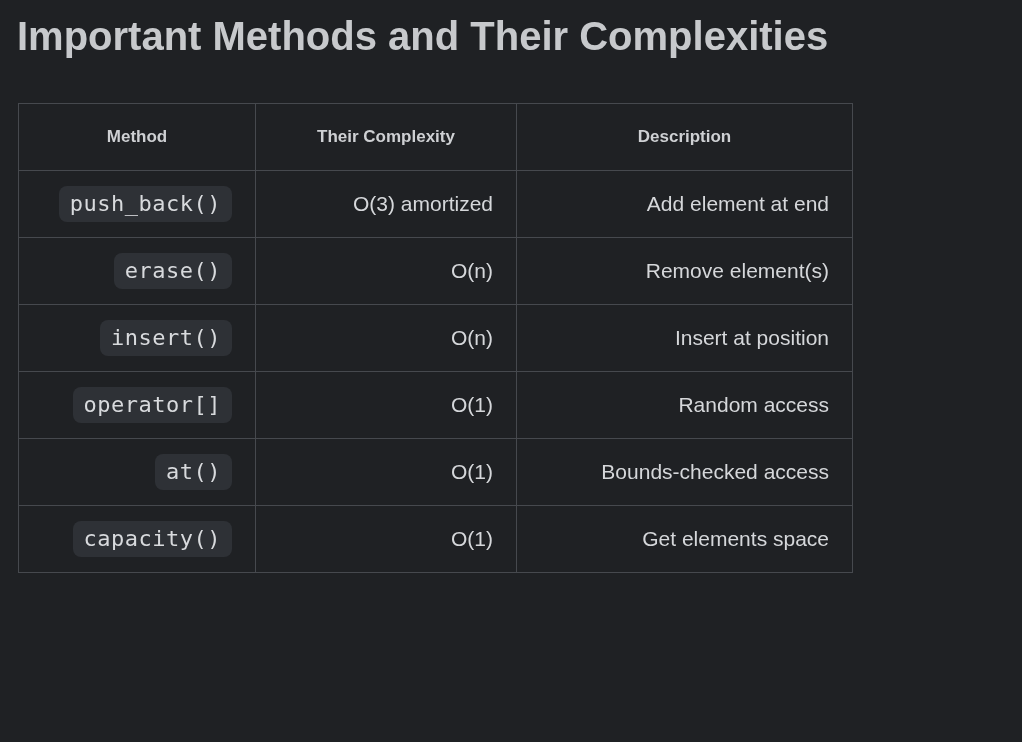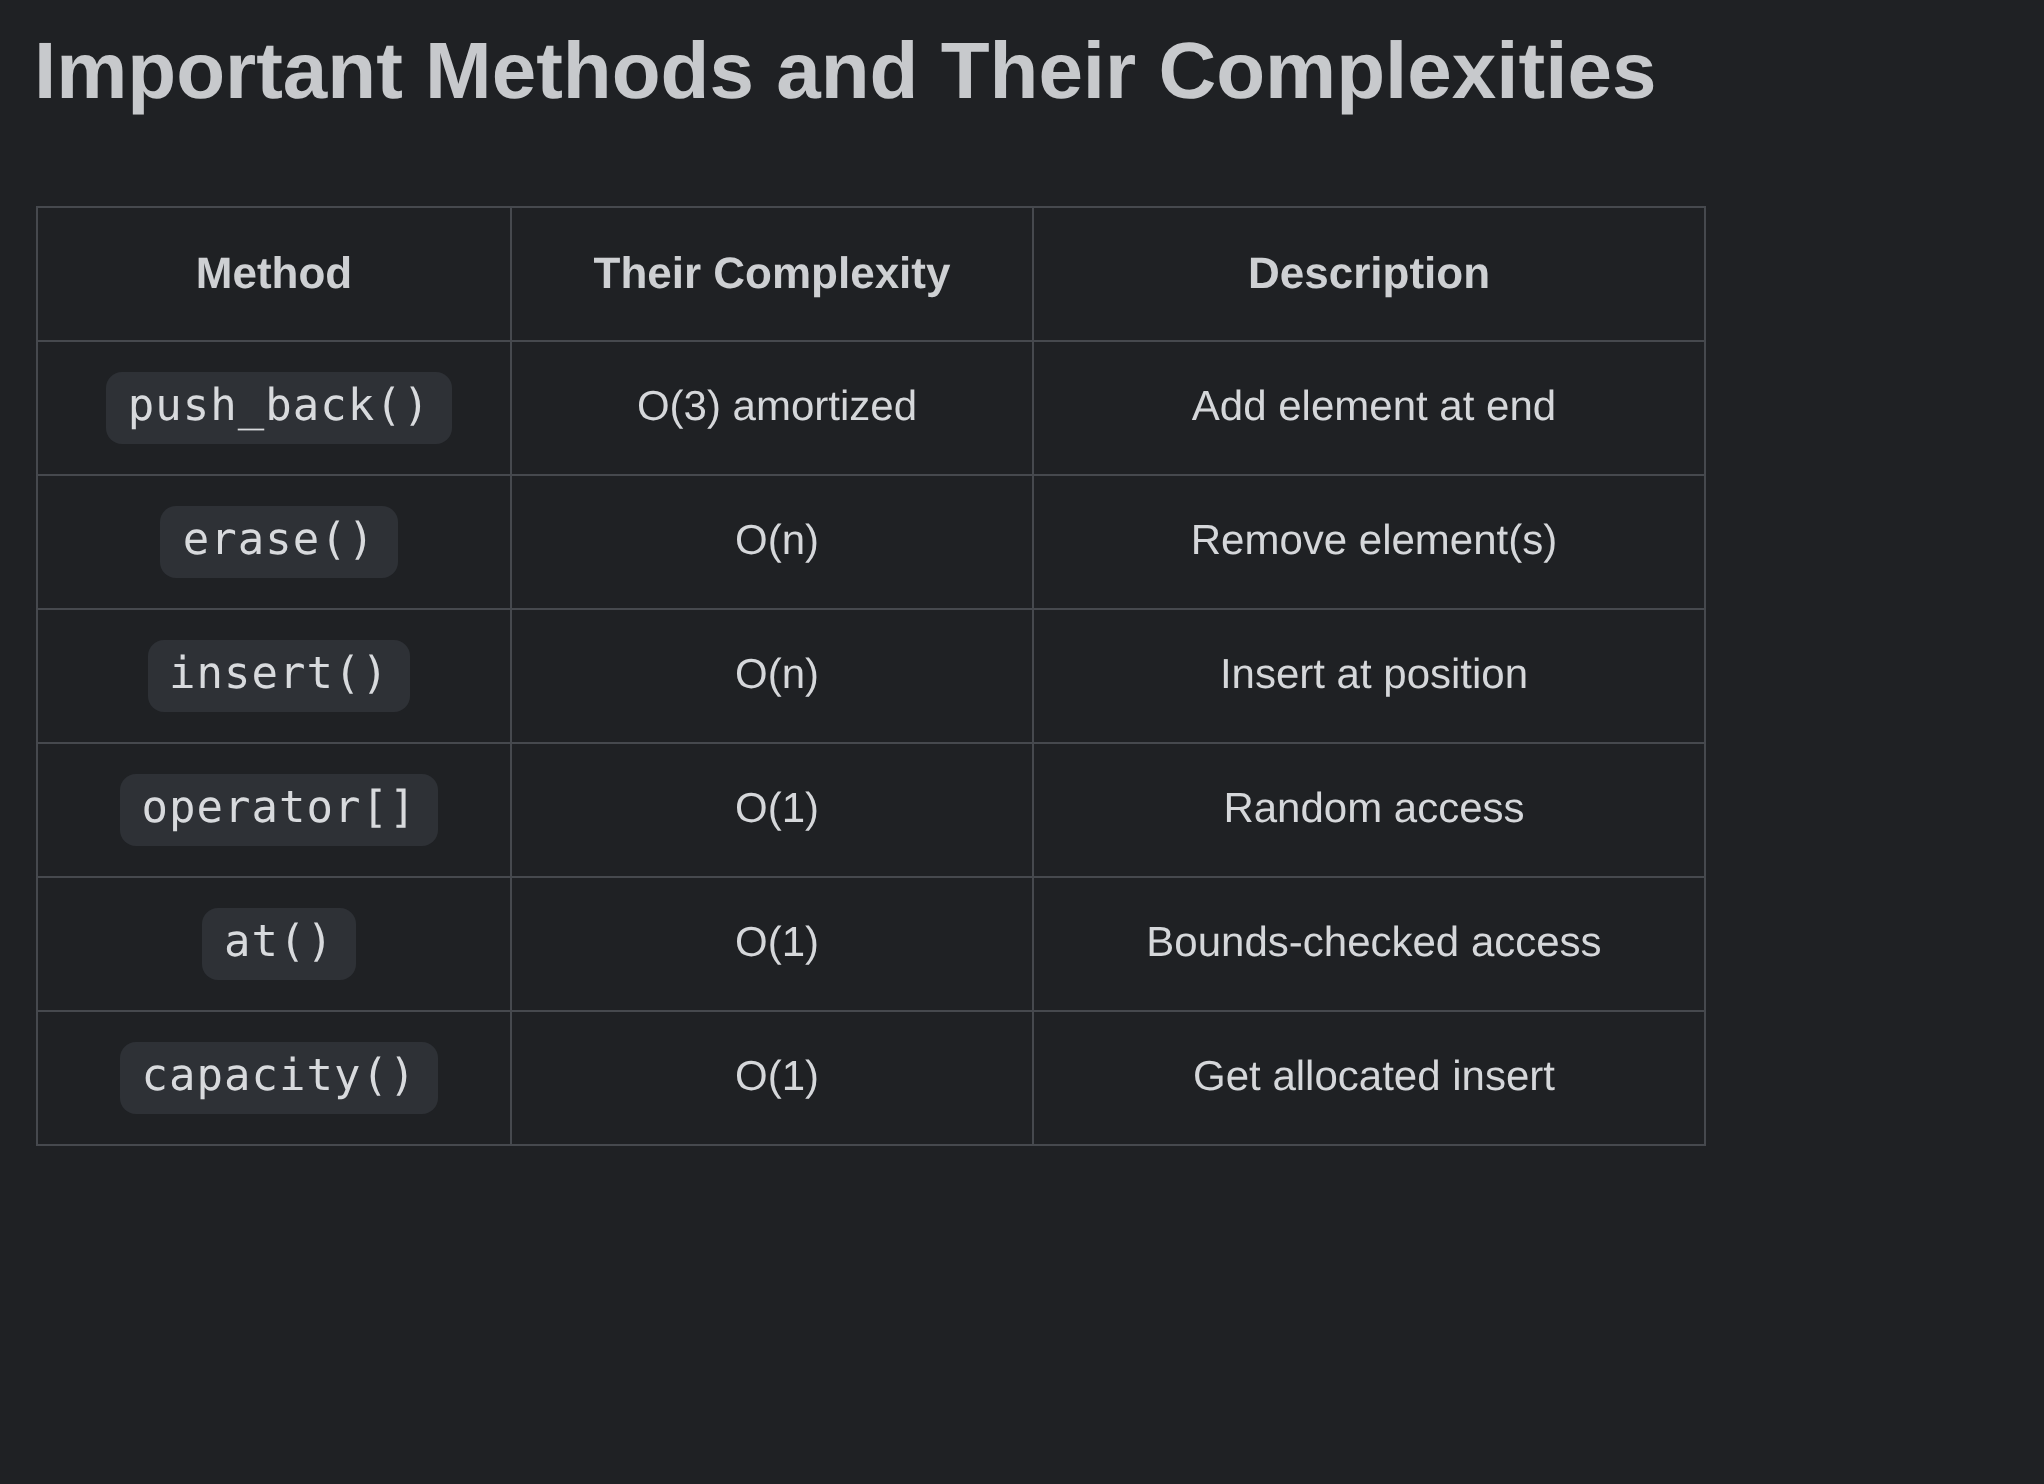--- a/index.html
+++ b/index.html
@@ -37,30 +37,30 @@
   }
   col.col-method { width: 237px; }
   col.col-complexity { width: 261px; }
   col.col-description { width: 336px; }
   th, td {
     border: 1px solid var(--border);
     height: 67px;
     vertical-align: middle;
   }
   th {
-    font-size: 22px;
+    font-size: 17px;
     font-weight: 700;
     color: var(--header-text);
     text-align: center;
     padding: 0 10px;
   }
   td {
     font-size: 21px;
     color: var(--body-text);
-    text-align: center;
+    text-align: right;
     padding: 0 23px 0 28px;
   }
   code.method-badge {
     display: inline-block;
     font-family: "DejaVu Sans Mono", monospace;
     font-size: 22px;
     letter-spacing: 0.5px;
     line-height: 26px;
     background: var(--code-background);
     color: var(--code-text);
@@ -127,16 +127,16 @@
     <td>O(1)</td>
     <td>Bounds-checked access</td>
   </tr>
 
 
   <tr>
     <td>
       <code class="method-badge">capacity()</code>
     </td>
     <td>O(1)</td>
-    <td>Get allocated insert</td>
+    <td>Get elements space</td>
   </tr>
 </tbody>
 </table>
 
 </body></html>

